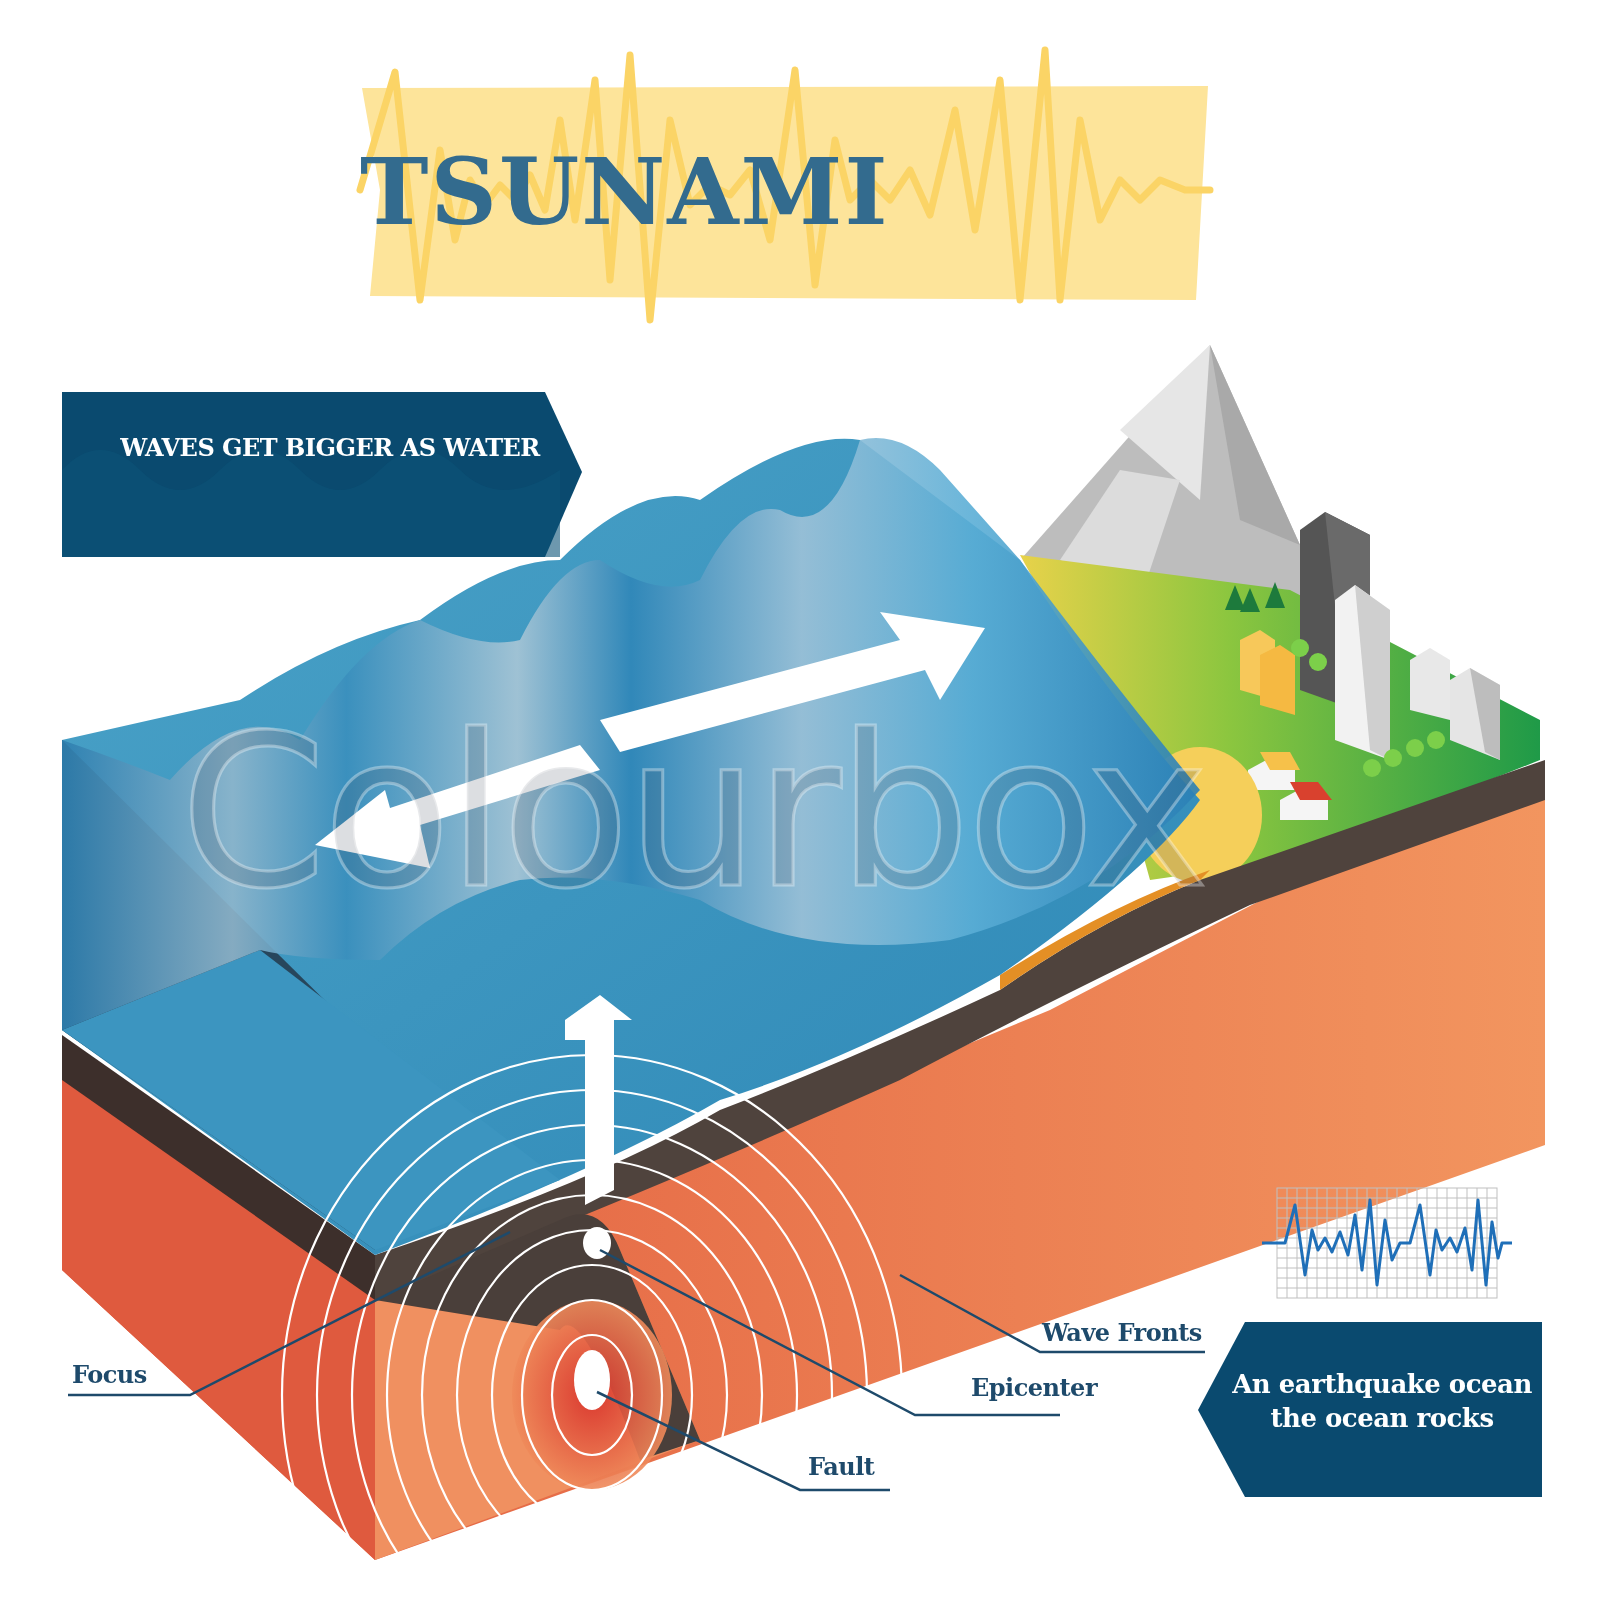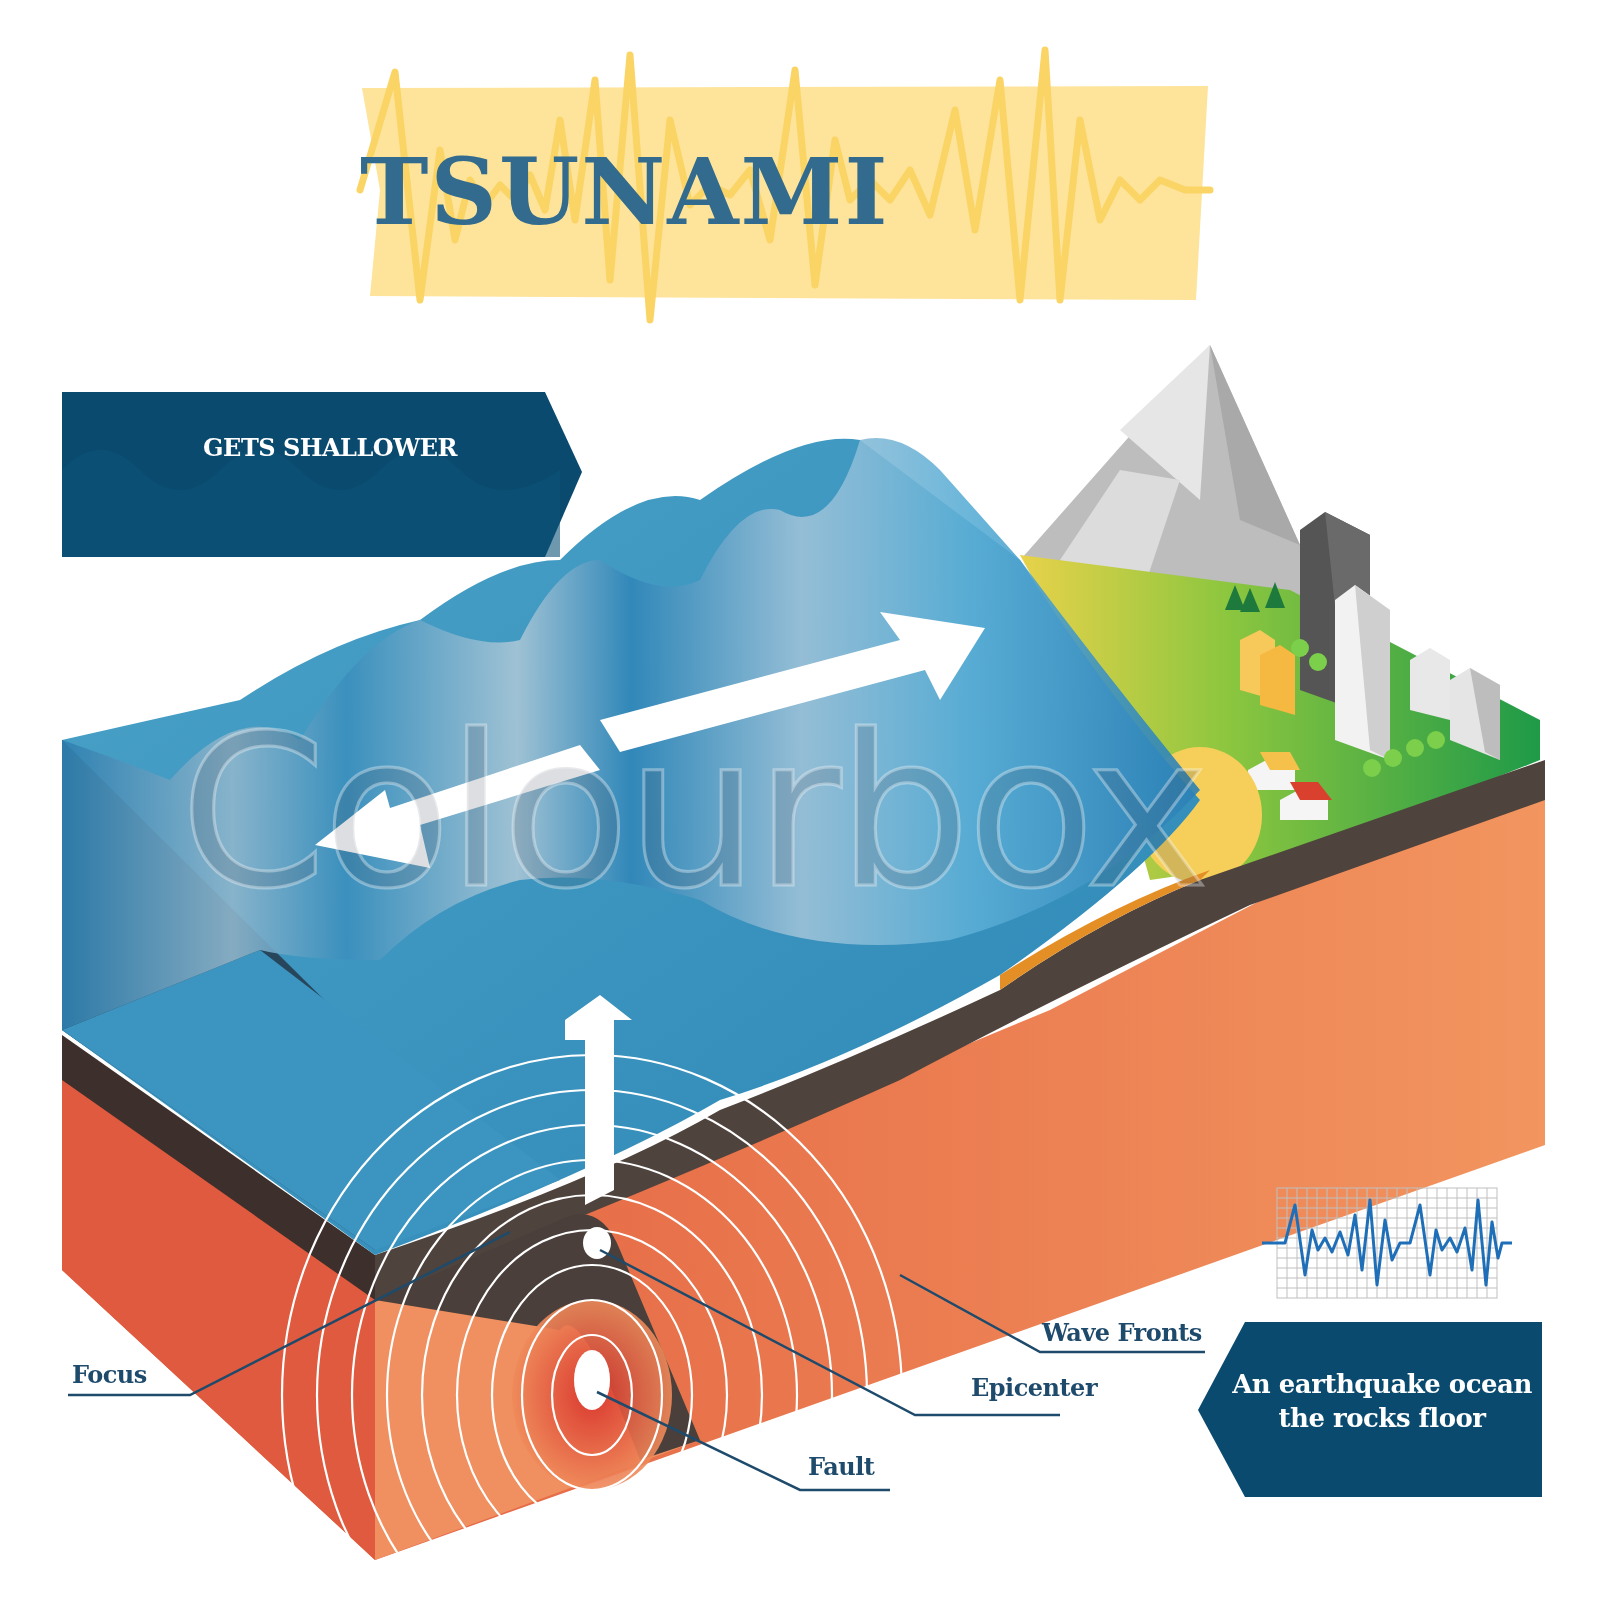--- a/index.html
+++ b/index.html
@@ -177,24 +177,24 @@
   <g>
     <path d="M1245,1322 L1542,1322 L1542,1497 L1245,1497 L1198,1410 Z" fill="#0a4a6f"></path>
   </g>
 </svg>
 
 <div class="watermark">Colourbox</div>
 
 <div class="title-text">TSUNAMI</div>
 
 <div class="banner-text banner-top">
-  <div>GETS SHALLOWER</div>
+  <div>WAVES GET BIGGER AS WATER</div>
 </div>
 
 <div class="banner-text banner-bottom">
   <div>An earthquake ocean</div>
-  <div>the rocks floor</div>
+  <div>the ocean rocks</div>
 </div>
 
 <div class="label lbl-fault">Focus</div>
 <div class="label lbl-focus">Fault</div>
 <div class="label lbl-epicenter">Epicenter</div>
 <div class="label lbl-wavefronts">Wave Fronts</div>
 
 </body></html>

